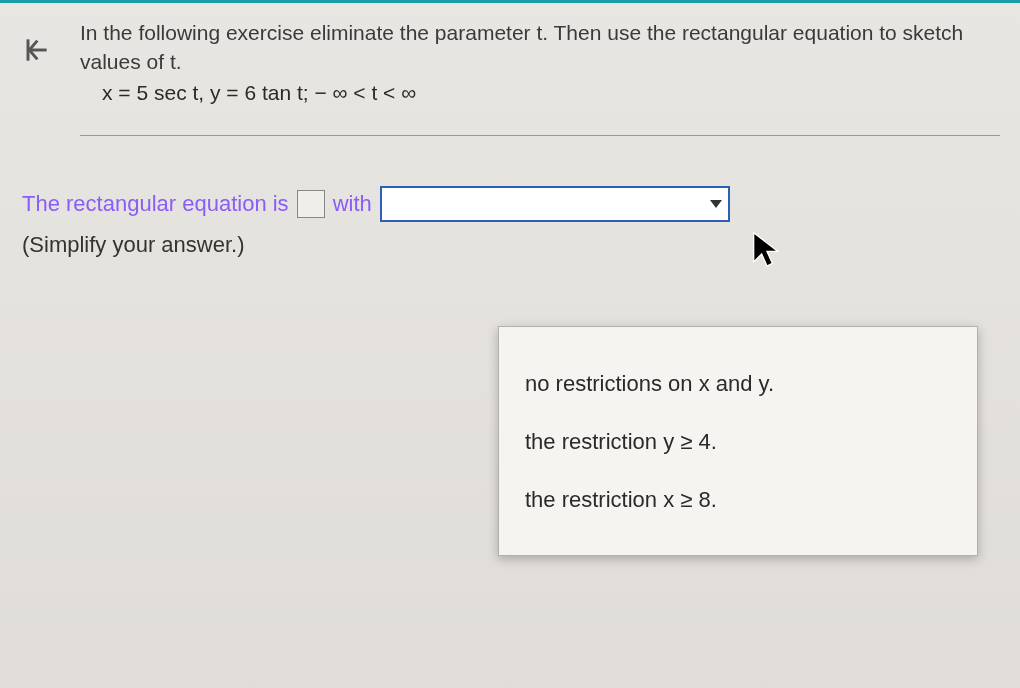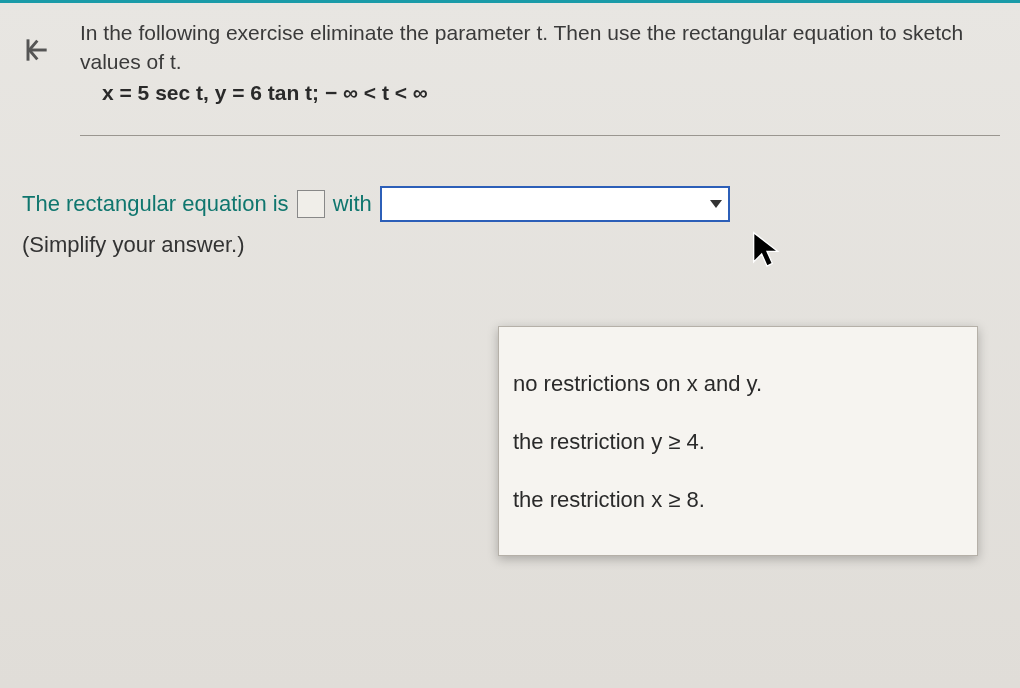--- a/index.html
+++ b/index.html
@@ -43,36 +43,36 @@
     }
     .instructions {
       font-size: 21px;
       color: #3a3a3a;
       line-height: 1.4;
       margin-bottom: 4px;
     }
     .equation-line {
       font-size: 21px;
       color: #2a2a2a;
-      font-weight: bold;
+      font-weight: normal;
       margin-left: 22px;
       margin-bottom: 30px;
     }
     .divider {
       border: none;
       border-top: 1px solid #9a9690;
       margin: 0 0 50px 0;
     }
     .answer-section {
       margin-left: -58px;
       position: relative;
     }
     .answer-line {
       font-size: 22px;
-      color: #0f766e;
+      color: #8b5cf6;
       display: flex;
       align-items: center;
       gap: 8px;
       margin-bottom: 10px;
     }
     .answer-input {
       width: 28px;
       height: 28px;
       border: 1.5px solid #888;
       background: #f0eee9;
@@ -111,21 +111,21 @@
       margin-top: 0;
     }
     .options-menu {
       position: absolute;
       right: 42px;
       top: 326px;
       width: 480px;
       background: #f6f4f0;
       border: 1px solid #b5b0a8;
       box-shadow: 0 3px 10px rgba(0,0,0,0.25);
-      padding: 28px 26px 26px 14px;
+      padding: 28px 26px 26px 26px;
     }
     .option-item {
       font-size: 22px;
       color: #2a2a2a;
       padding: 16px 0;
       cursor: pointer;
     }
   </style>
 </head>
 <body>

